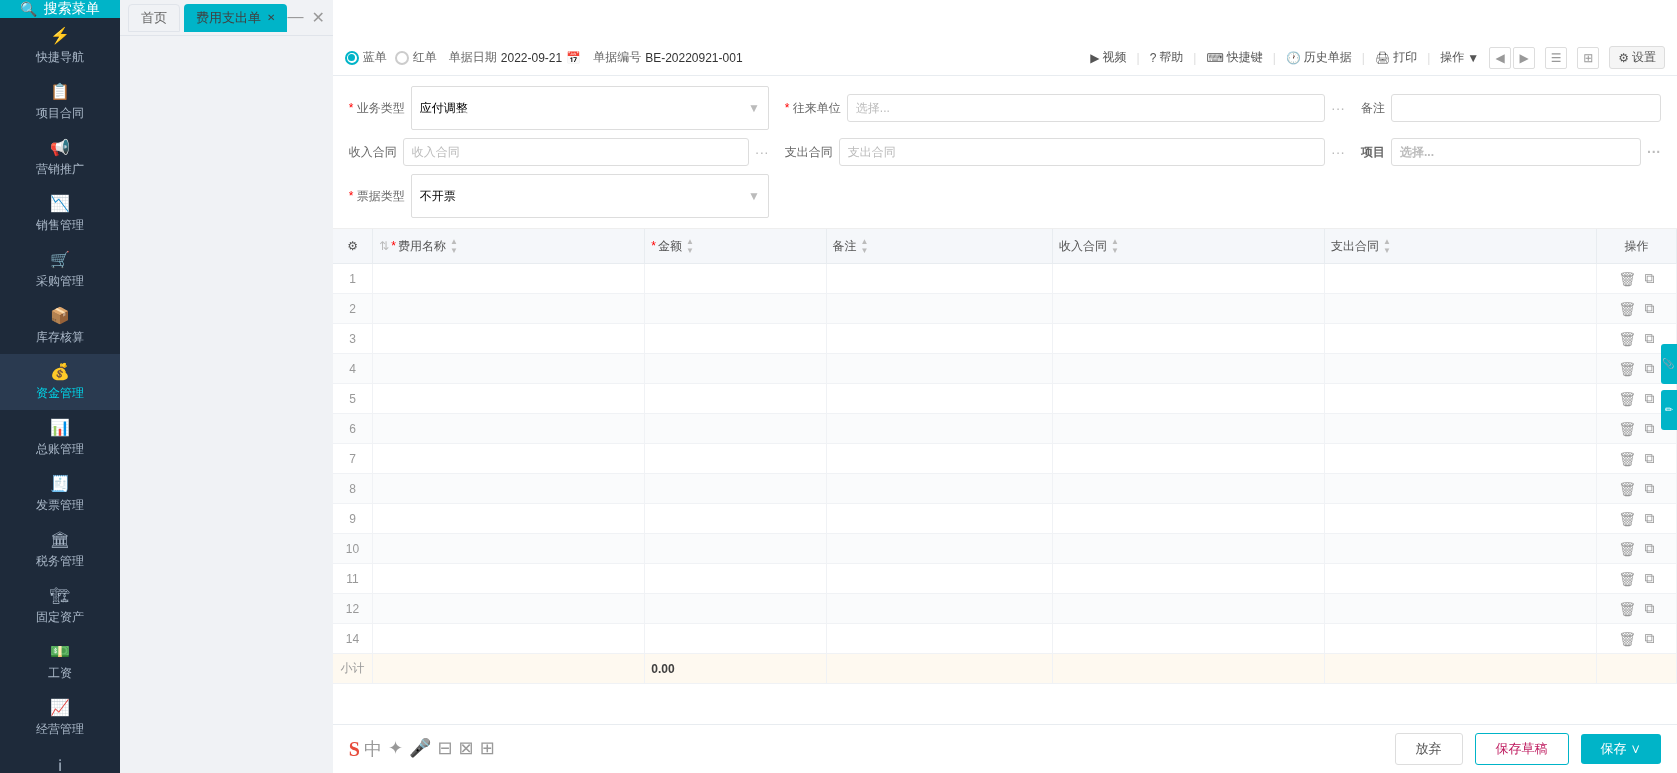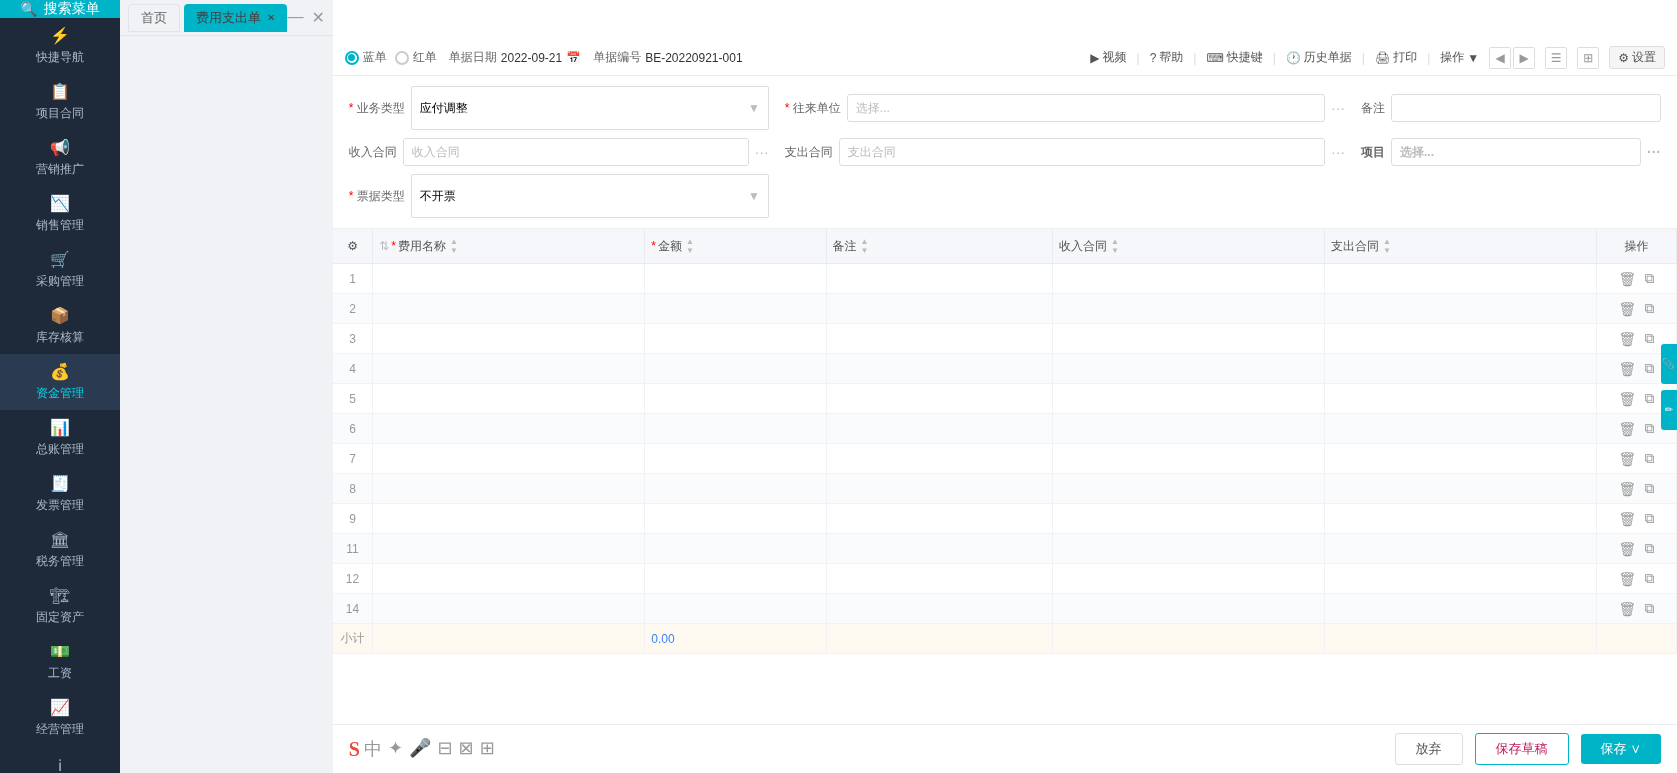--- a/index.html
+++ b/index.html
@@ -608,20 +608,34 @@
     <td></td>
     <td></td>
     <td class="col-action">
       <div class="action-icons">
         <span class="action-icon">🗑</span>
         <span class="action-icon">⧉</span>
       </div>
     </td>
   </tr>
             <tr>
+    <td class="row-num">10</td>
+    <td></td>
+    <td></td>
+    <td></td>
+    <td></td>
+    <td></td>
+    <td class="col-action">
+      <div class="action-icons">
+        <span class="action-icon">🗑</span>
+        <span class="action-icon">⧉</span>
+      </div>
+    </td>
+  </tr>
+            <tr>
     <td class="row-num">11</td>
     <td></td>
     <td></td>
     <td></td>
     <td></td>
     <td></td>
     <td class="col-action">
       <div class="action-icons">
         <span class="action-icon">🗑</span>
         <span class="action-icon">⧉</span>
@@ -652,21 +666,21 @@
     <td class="col-action">
       <div class="action-icons">
         <span class="action-icon">🗑</span>
         <span class="action-icon">⧉</span>
       </div>
     </td>
   </tr>
             <tr class="subtotal-row">
   <td class="row-num">小计</td>
   <td></td>
-  <td style="color:#3b82f6;font-weight:400;">0.00</td>
+  <td style="color:#404040;font-weight:700;">0.00</td>
   <td></td>
   <td></td>
   <td></td>
   <td></td>
 </tr>
           </tbody>
       </table>
     </div>
 
     <div class="bottom-bar">

